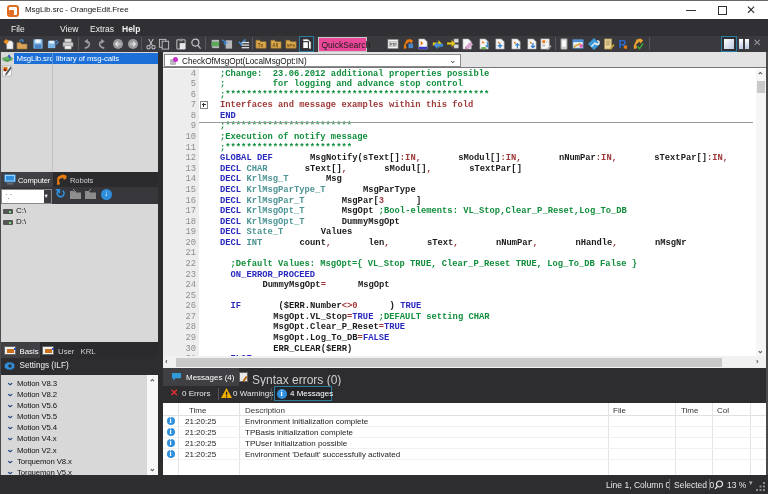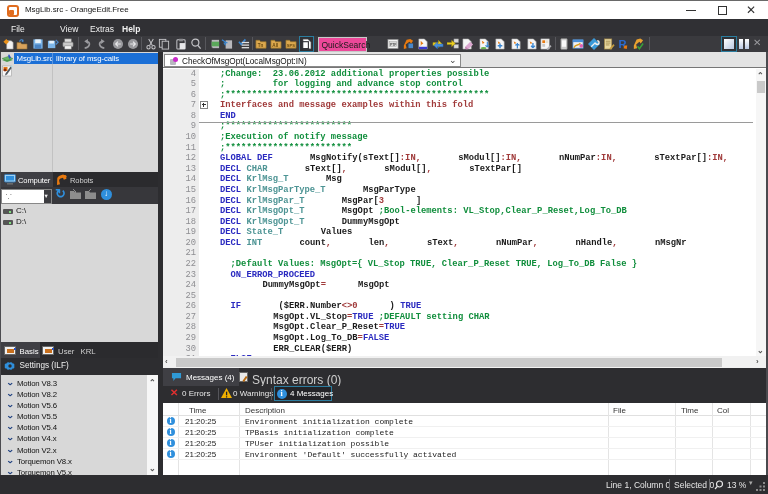--- a/index.html
+++ b/index.html
@@ -42,21 +42,21 @@
   
   #bpanel { left:163px; top:368px; width:605px; height:107px; }
   
   #status { left:0; top:475px; width:768px; height:19px; background:#2d2d30; color:#e8e8e8; font-size:8.5px; }
   .mrow { position:relative; height:11.2px; padding-left:17px; padding-top:2.5px; font-size:7.8px; letter-spacing:-0.15px; color:#111; }
   .mch { position:absolute; left:6px; top:0.5px; color:#1d3f7f; font-size:10px; font-weight:bold; transform:scaleY(0.8); }
   .trow { position:relative; height:11px; font-size:8px; color:#222; border-bottom:1px solid #f0f0f0; }
   .tico { position:absolute; left:3.5px; top:1px; width:8.5px; height:8.5px; background:#2f8fdc; border-radius:50%; }
   .tico i { position:absolute; left:3px; top:-1px; color:#fff; font-size:7.5px; font-weight:bold; font-style:normal; font-family:"Liberation Serif",serif; }
   .ttime { position:absolute; left:22px; top:1.5px; }
-  .tdesc { position:absolute; left:82px; top:1.5px;font-family:Liberation Mono, monospace; }
+  .tdesc { position:absolute; left:82px; top:1.5px; }
 </style></head>
 <body>
 <div class="abs" id="title">
   <div class="abs" style="left:7px;top:4px;width:12px;height:12px;border:2px solid #e06c1f;border-radius:3px;background:#fff;">
     <div class="abs" style="left:0px;top:3px;width:5px;height:5px;background:#e06c1f;border-radius:1px;"></div>
   </div>
   <div class="abs txt">MsgLib.src - OrangeEdit.Free</div>
   <div class="abs" style="left:686px;top:9px;width:10px;height:1.2px;background:#333;"></div>
   <div class="abs" style="left:718px;top:5px;width:9px;height:9px;border:1.2px solid #333;"></div>
   <div class="abs" style="left:746px;top:2px;font-size:12px;color:#333;">✕</div>

